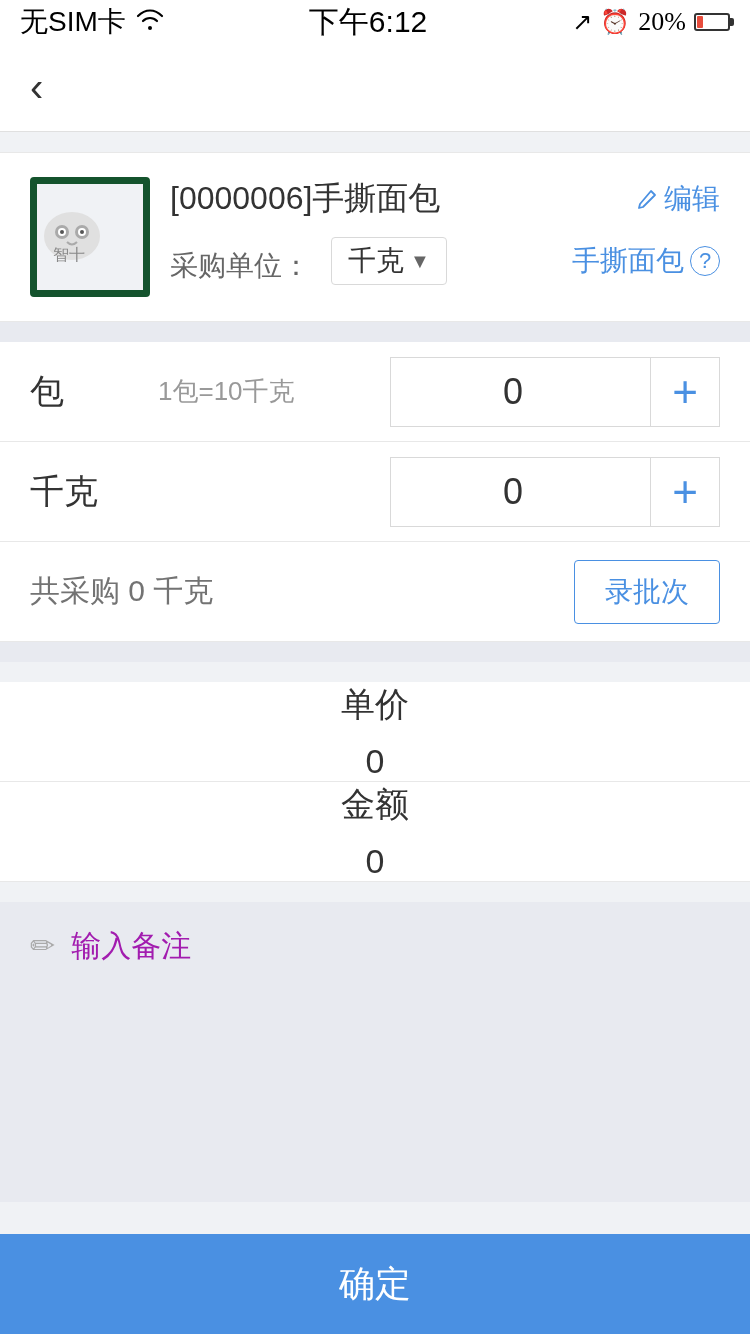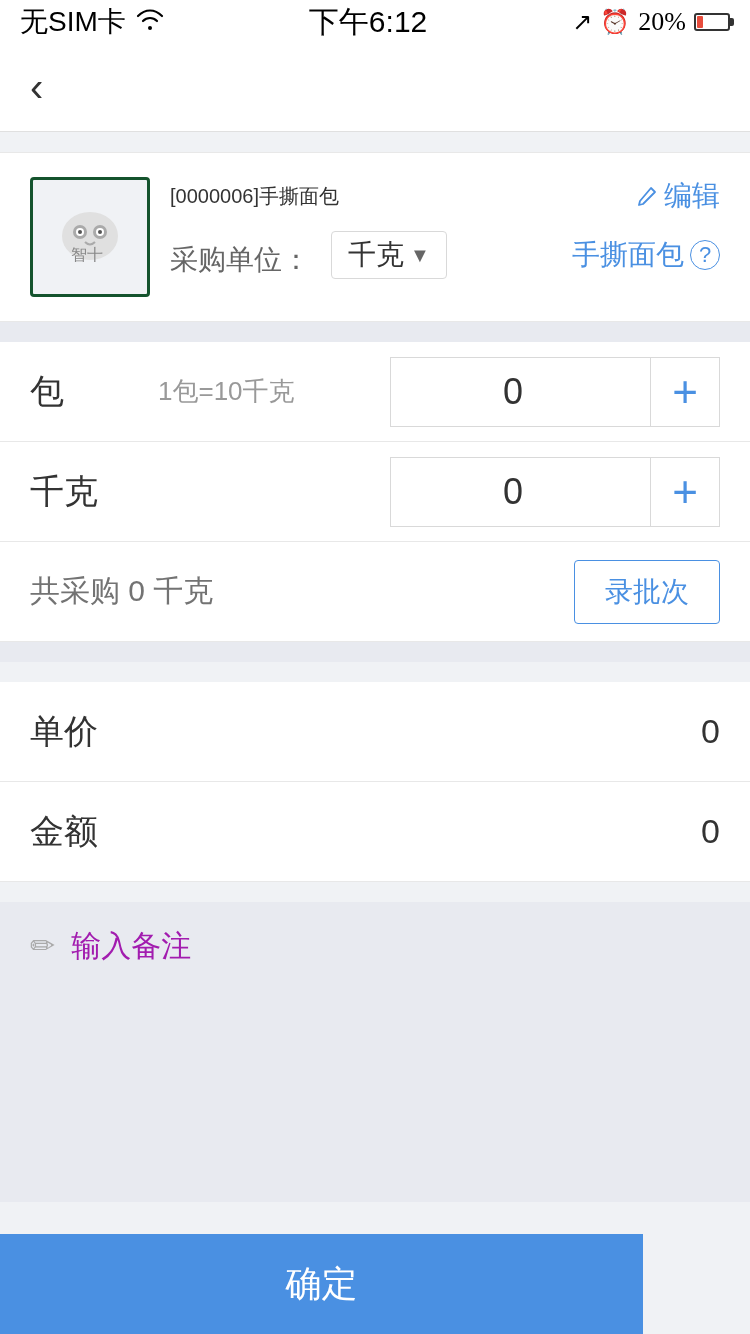--- a/index.html
+++ b/index.html
@@ -73,42 +73,42 @@
       display: flex;
       align-items: flex-start;
       gap: 20px;
       border-top: 1px solid #e8e8e8;
       border-bottom: 1px solid #e8e8e8;
     }
     .product-image {
       width: 120px;
       height: 120px;
       background: #f0f2f5;
-      border: 3px solid #14532d;
-      display: flex;
-      align-items: center;
-      justify-content: center;
+      border: 7px solid #14532d;
+      display: flex;
+      align-items: center;
+      justify-content: flex-start;
       flex-shrink: 0;
       border-radius: 4px;
       color: #aaa;
       font-size: 24px;
     }
     .product-info {
       flex: 1;
       display: flex;
       flex-direction: column;
       gap: 16px;
     }
     .product-top-row {
       display: flex;
       align-items: center;
       justify-content: space-between;
     }
     .product-name {
-      font-size: 20px;
+      font-size: 32px;
       color: #333;
       font-weight: 500;
     }
     .edit-btn {
       color: #4a90e2;
       font-size: 28px;
       display: flex;
       align-items: center;
       gap: 6px;
       cursor: pointer;
@@ -228,20 +228,21 @@
       background: #fff;
       margin-top: 20px;
     }
     .info-row {
       display: flex;
       align-items: center;
       justify-content: space-between;
       padding: 0 30px;
       height: 100px;
       border-bottom: 1px solid #e8e8e8;
+      flex-direction: column;
     }
     .info-label {
       font-size: 34px;
       color: #333;
     }
     .info-value {
       font-size: 34px;
       color: #333;
     }
 
@@ -264,21 +265,21 @@
     .remark-placeholder {
       font-size: 30px;
       color: #a21caf;
     }
 
     
     .confirm-btn {
       position: fixed;
       bottom: 0;
       left: 0;
-      width: 643px;
+      width: 750px;
       height: 100px;
       background: #4a90e2;
       color: #fff;
       font-size: 36px;
       font-weight: 500;
       display: flex;
       align-items: center;
       justify-content: center;
       cursor: pointer;
       border: none;

